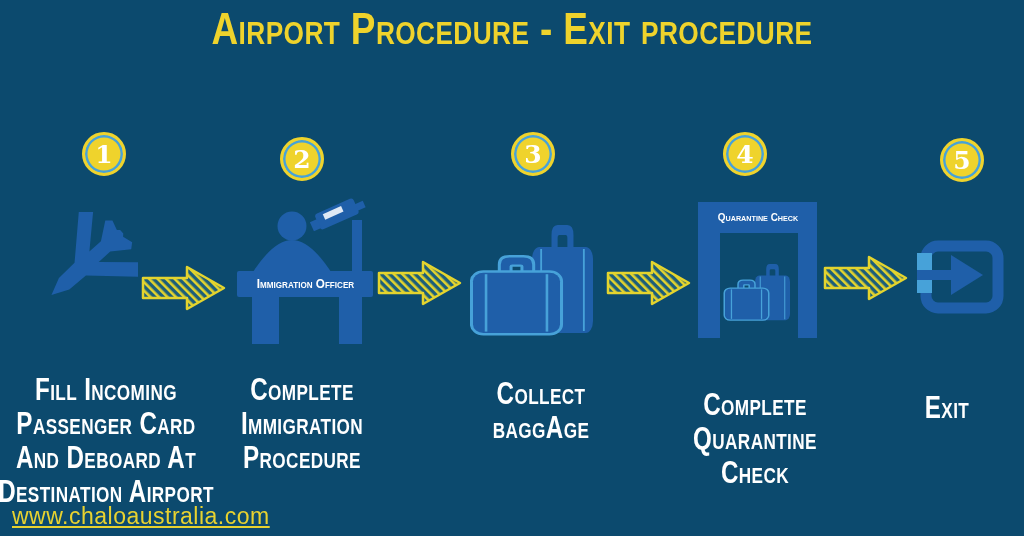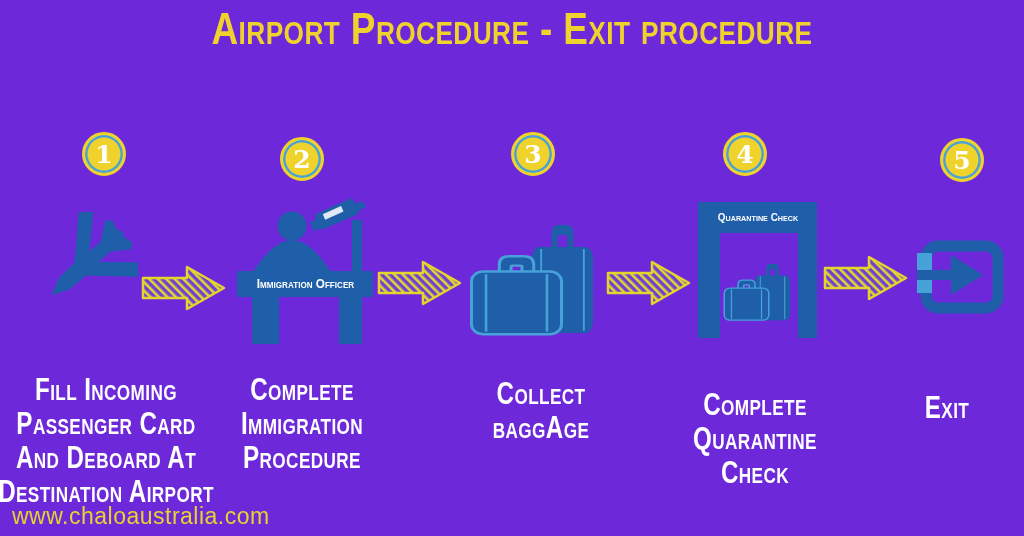--- a/index.html
+++ b/index.html
@@ -1,18 +1,18 @@
 <!DOCTYPE html>
 <html><head>
 <meta charset="utf-8">
 <style>
   html,body{margin:0;padding:0;background:#222;}
   .canvas{
     position:relative;width:1024px;height:536px;overflow:hidden;
-    background:#6d28d9;
+    background:#0c4a6e;
     font-family:"Liberation Sans",sans-serif;
   }
   .abs{position:absolute;}
 
   .title{
     left:0;top:3px;width:1024px;text-align:center;
     font-size:45px;font-weight:bold;font-variant:small-caps;
     letter-spacing:.5px;color:#efd32c;
     transform:scaleX(.82);transform-origin:50% 0;
     white-space:nowrap;
@@ -36,21 +36,21 @@
 
   .sign{
     color:#ffffff;font-weight:bold;font-variant:small-caps;
     text-align:center;white-space:nowrap;
     transform:scaleX(.9);transform-origin:50% 50%;
   }
   .desk-sign{left:239px;top:276px;width:133px;font-size:13px;line-height:16px;}
   .gate-sign{left:702px;top:211px;width:112px;font-size:11px;line-height:13px;}
 
   .watermark{
-    left:12px;top:503px;font-size:23px;color:#e8d22f;letter-spacing:.5px;
+    left:12px;top:503px;font-size:23px;color:#e8d22f;letter-spacing:.5px;text-decoration:underline;
   }
 
   .icon-dark{color:#1f5fa9;fill:#1f5fa9;}
   .outlined{stroke:#47a2d9;stroke-width:7px;paint-order:stroke;stroke-linejoin:round;}
 </style>
 </head>
 <body>
 
 <div class="canvas">
 

